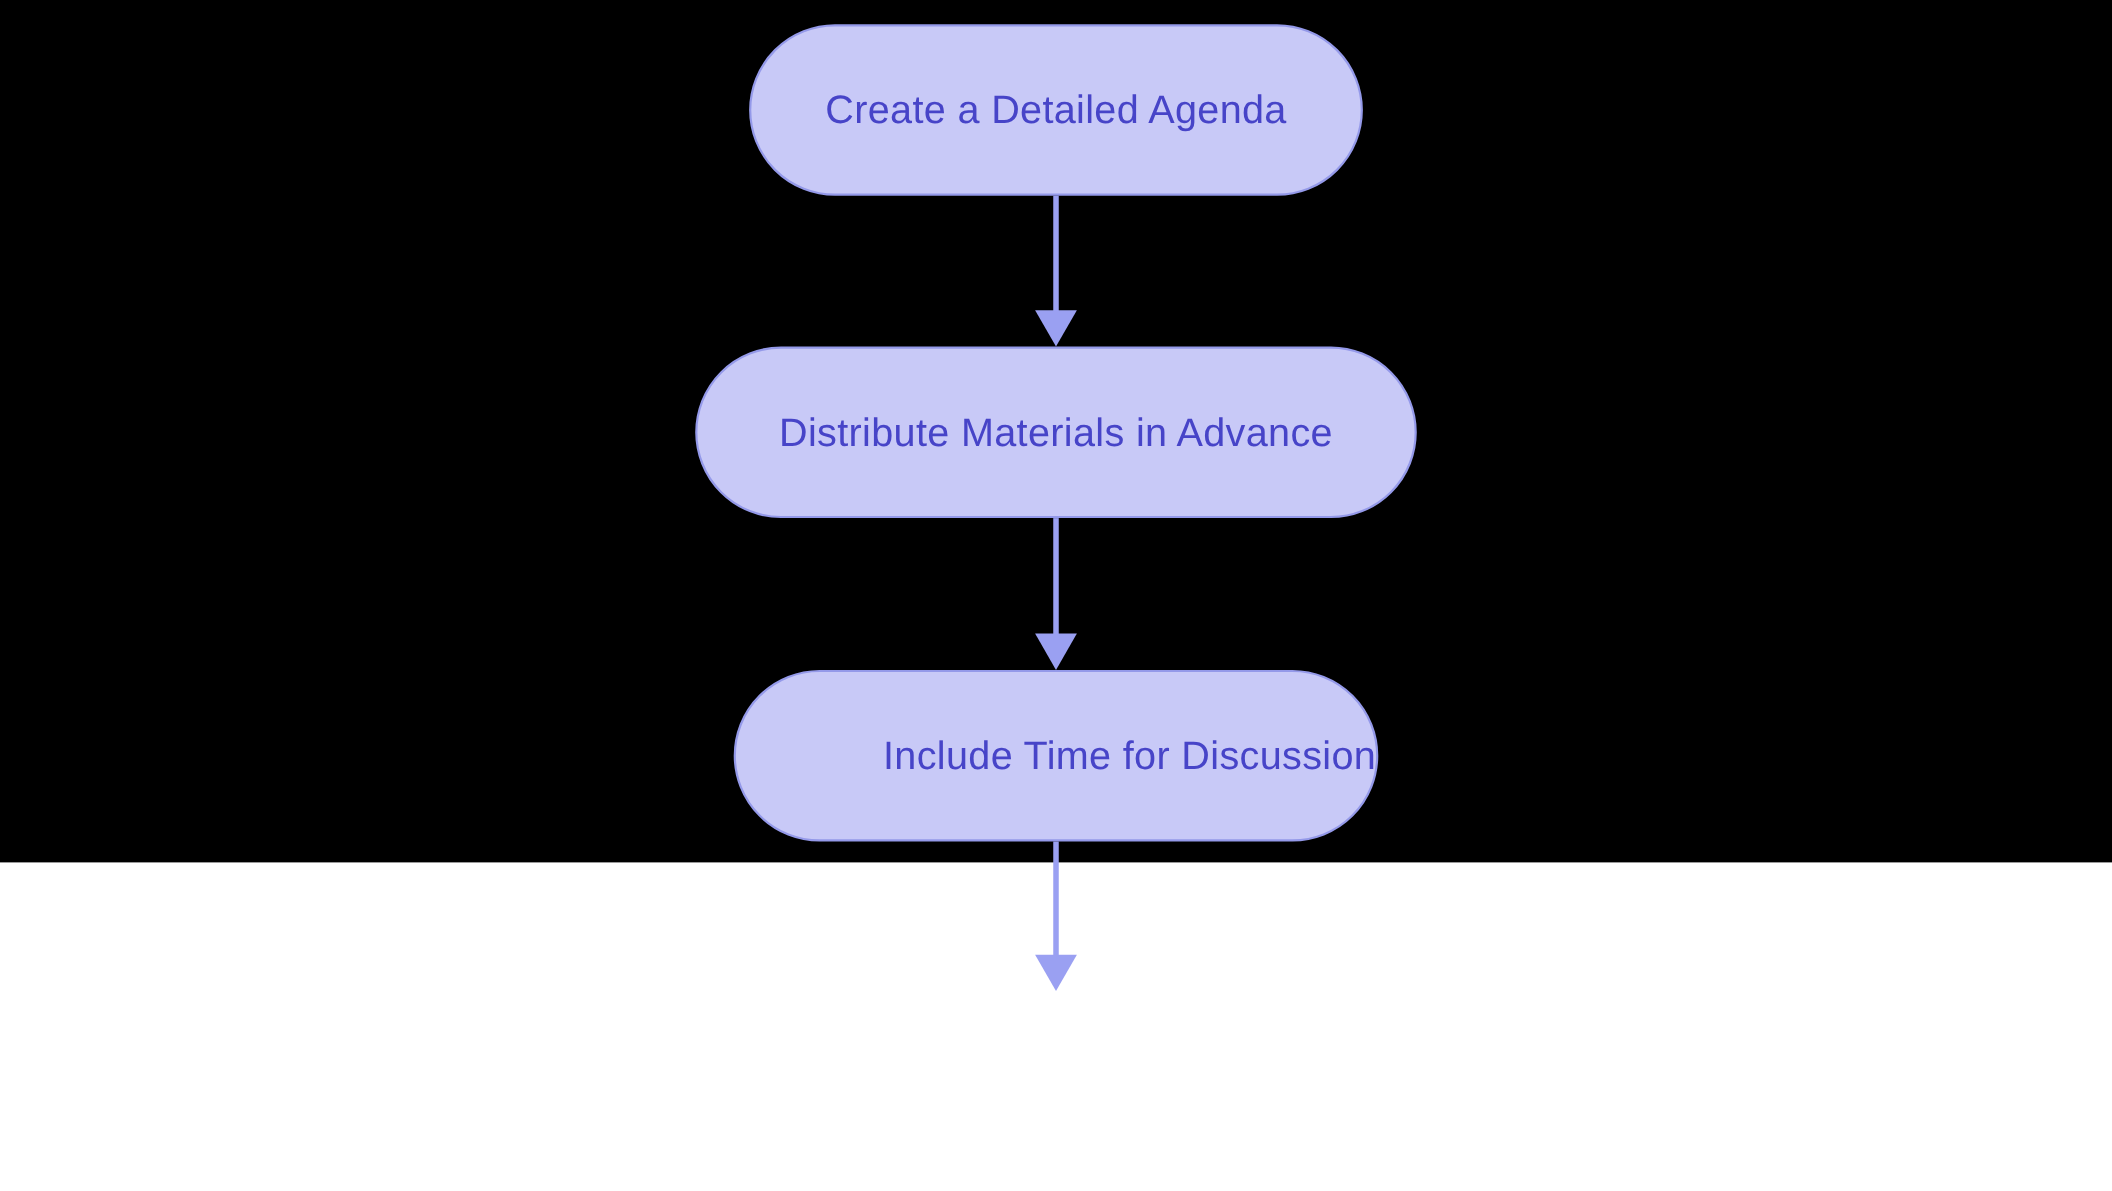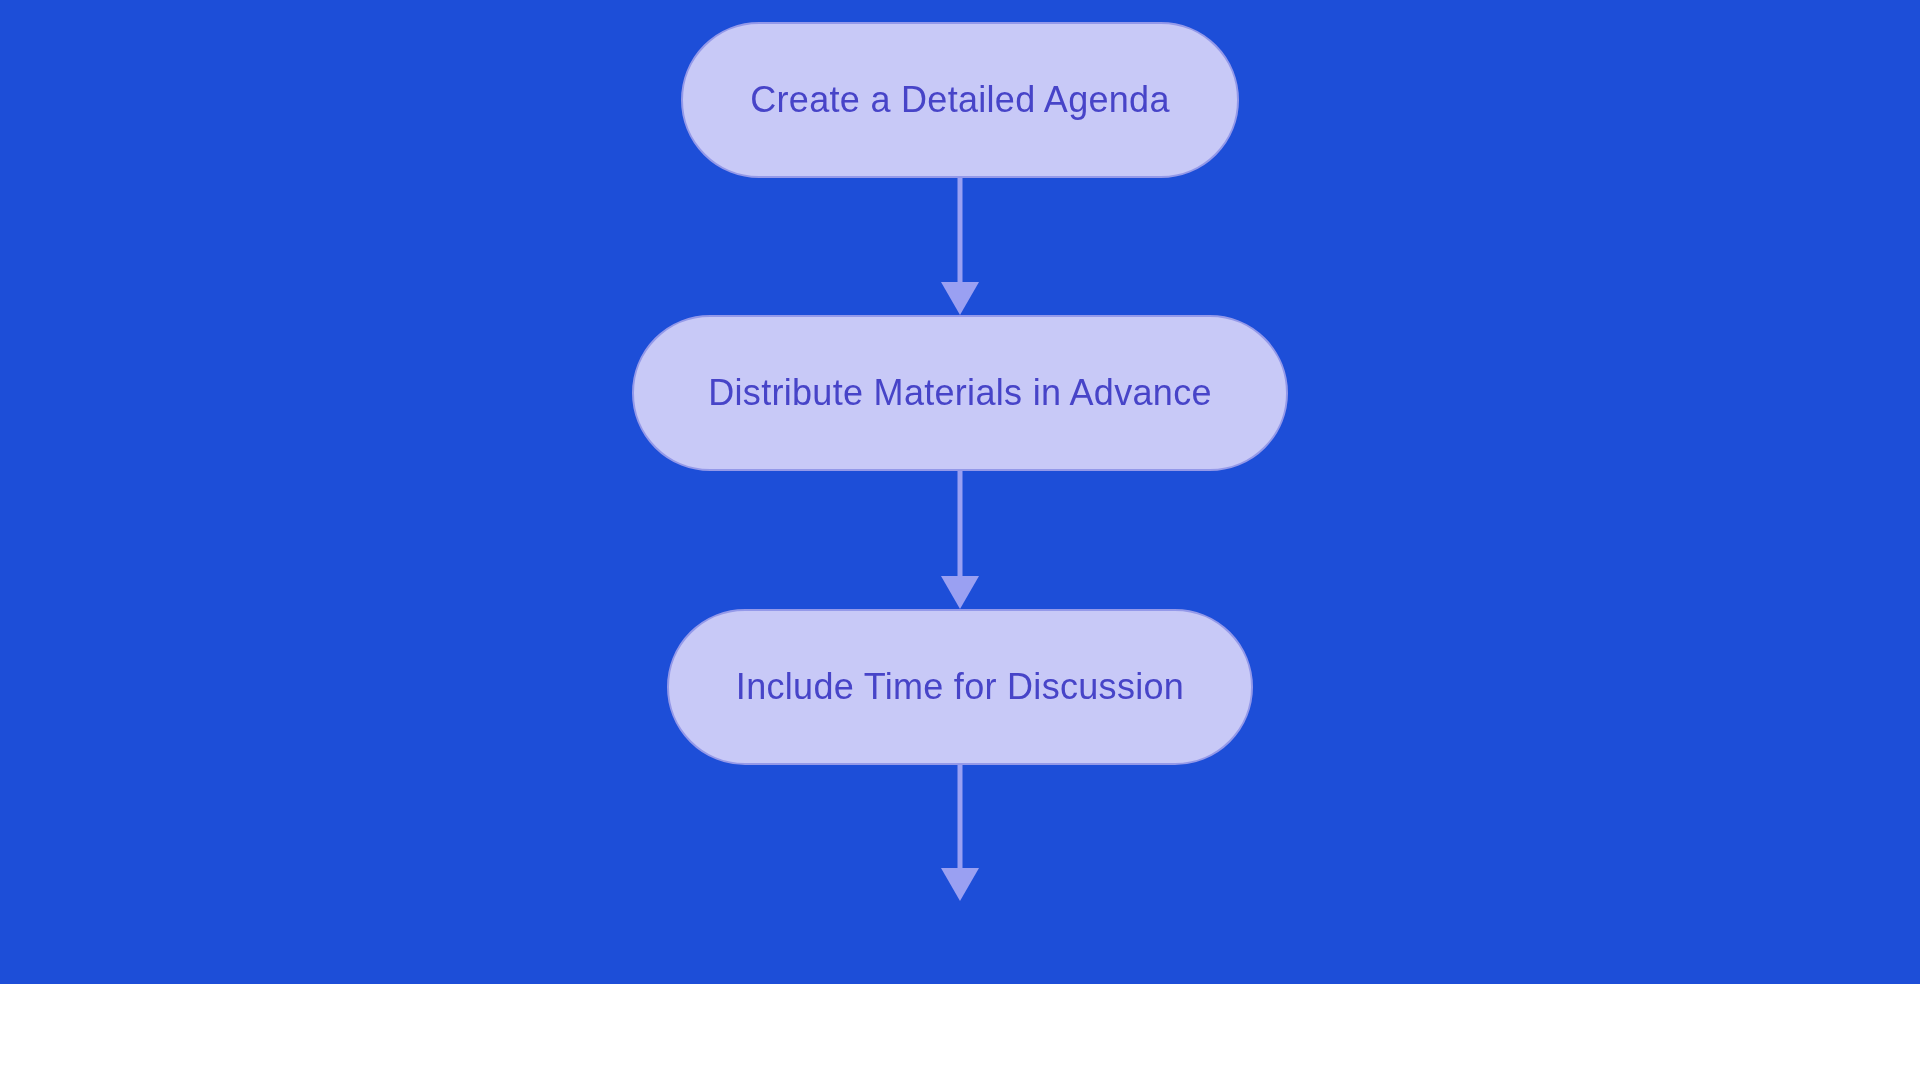--- a/index.html
+++ b/index.html
@@ -9,22 +9,22 @@
   body {
     width: 1920px;
     height: 1083px;
     background: #ffffff;
     font-family: "Liberation Sans", sans-serif;
     overflow: hidden;
   }
   .canvas {
     position: relative;
     width: 1920px;
-    height: 984px;
-    background: #1d4ed8;
+    height: 784px;
+    background: #000000;
   }
   .node {
     position: absolute;
     box-sizing: border-box;
     background: #c8c9f7;
     border: 2px solid #9499e9;
     border-radius: 78px;
     display: flex;
     align-items: center;
     justify-content: center;
@@ -32,21 +32,21 @@
   }
   .node-label {
     color: #4744c8;
     font-size: 36px;
     letter-spacing: 0.3px;
     white-space: nowrap;
     line-height: 1;
   }
   .node-1 { left: 681px; top:  22px; width: 558px; height: 156px; }
   .node-2 { left: 632px; top: 315px; width: 656px; height: 156px; }
-  .node-3 { left: 667px; top: 609px; width: 586px; height: 156px; }
+  .node-3 { left: 667px; top: 609px; width: 586px; height: 156px; justify-content: flex-end; }
   .node-4 { left: 512px; top: 901px; width: 896px; height: 155px; }
 
   .arrow {
     position: absolute;
     width: 40px;
     left: 940px; 
   }
   .arrow-1 { top: 178px; height: 137px; }
   .arrow-2 { top: 471px; height: 138px; }
   .arrow-3 { top: 765px; height: 136px; }

